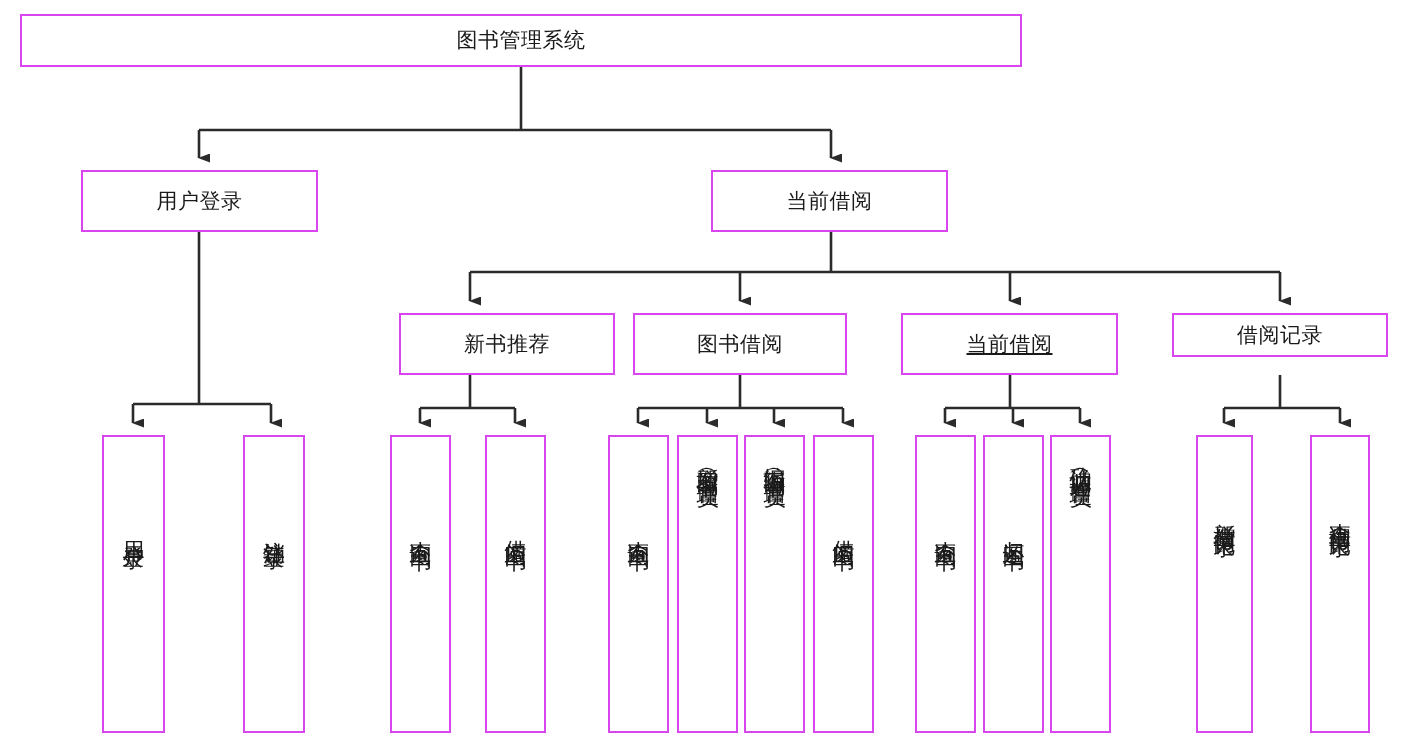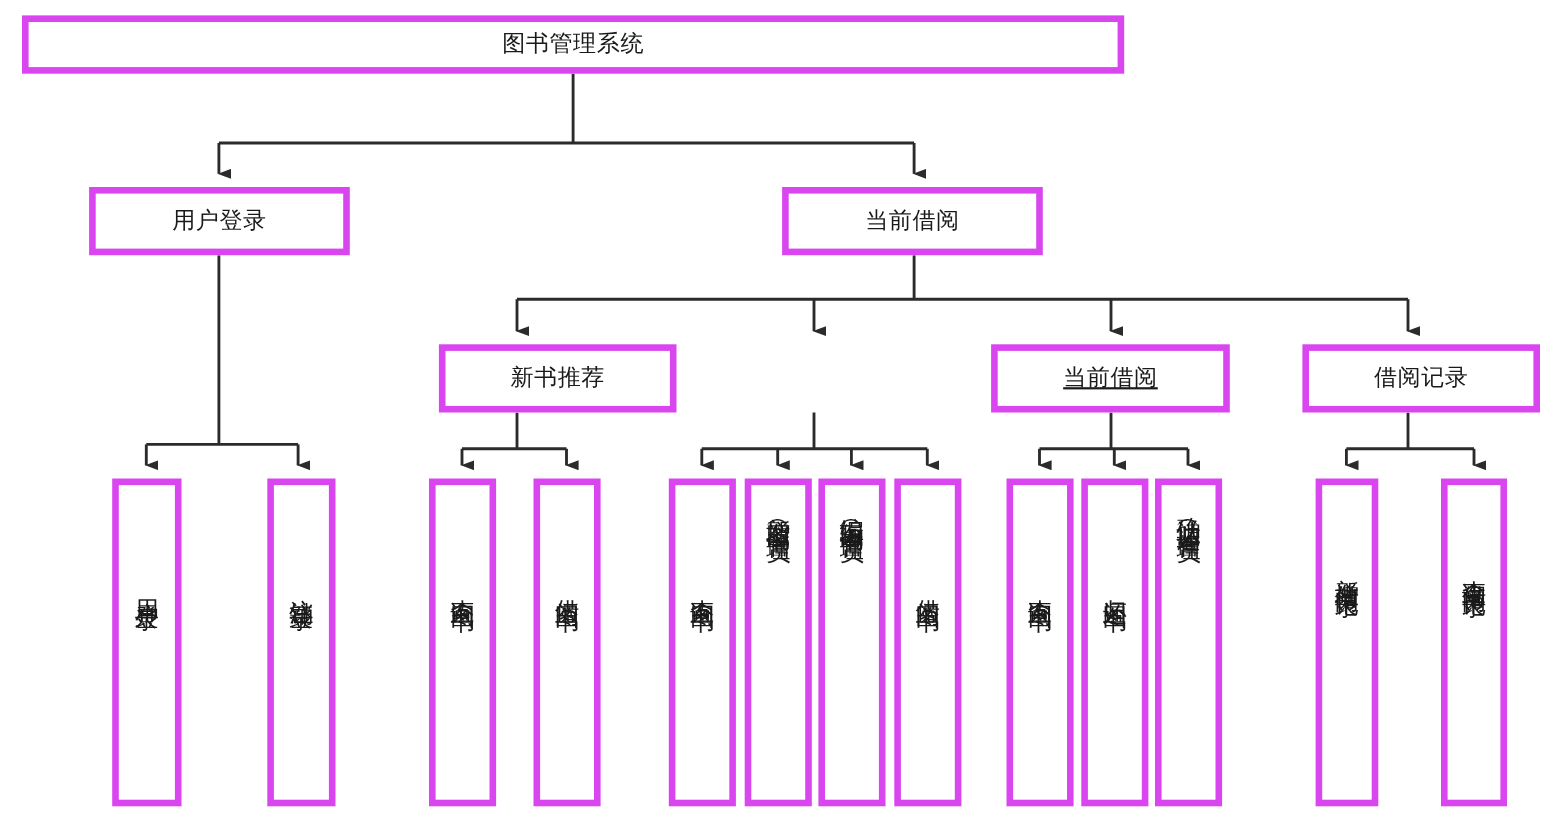--- a/index.html
+++ b/index.html
@@ -20,21 +20,21 @@
   #edge-layer {
     position: absolute;
     left: 0;
     top: 0;
     width: 1405px;
     height: 747px;
   }
   .node {
     position: absolute;
     box-sizing: border-box;
-    border: 6px solid #d946ef;
+    border: 2px solid #d946ef;
     background: #ffffff;
     display: flex;
     align-items: center;
     justify-content: center;
     color: #1a1a1a;
     z-index: 2;
   }
   .node-label {
     display: block;
     text-align: center;
@@ -143,24 +143,27 @@
   <div class="node horiz" style="left:81px; top:170px; width:237px; height:62px;">
     <span class="node-label">用户登录</span>
   </div>
   <div class="node horiz" style="left:711px; top:170px; width:237px; height:62px;">
     <span class="node-label">当前借阅</span>
   </div>
 
   <div class="node horiz" style="left:362px; top:313px; width:216px; height:62px;margin-left:37px;">
     <span class="node-label">新书推荐</span>
   </div>
+  <div class="node horiz" style="left:633px; top:313px; width:214px; height:62px;">
+    <span class="node-label">图书借阅</span>
+  </div>
   <div class="node horiz" style="left:901px; top:313px; width:217px; height:62px;text-decoration:underline;">
     <span class="node-label">当前借阅</span>
   </div>
-  <div class="node horiz" style="left:1172px; top:313px; width:216px; height:62px;margin-left:12px;">
+  <div class="node horiz" style="left:1172px; top:313px; width:216px; height:44px;">
     <span class="node-label">借阅记录</span>
   </div>
 
   <div class="node vert mid" style="left:102px; top:435px; width:63px; height:298px;">
     <span class="node-label">用户登录</span>
   </div>
   <div class="node vert mid" style="left:243px; top:435px; width:62px; height:298px;">
     <span class="node-label">注销登录</span>
   </div>
 

